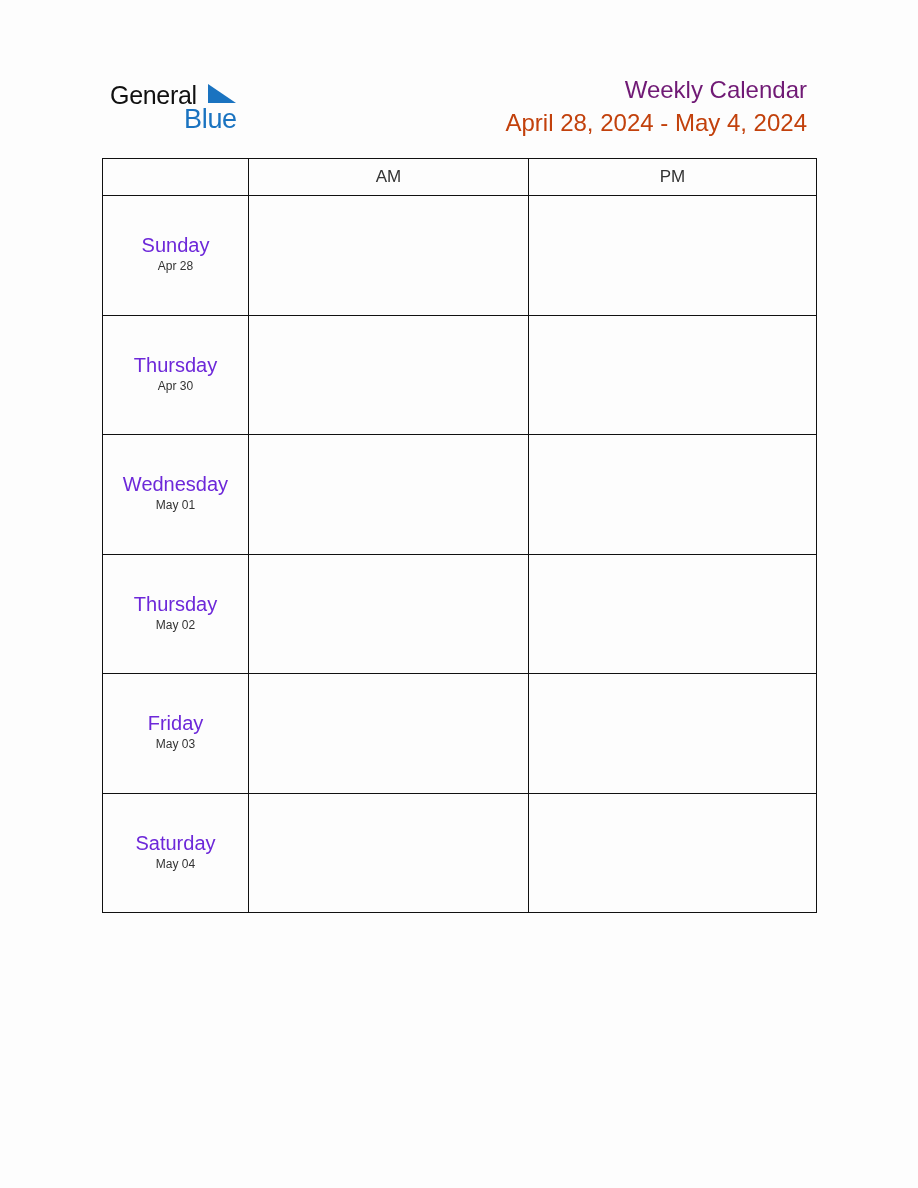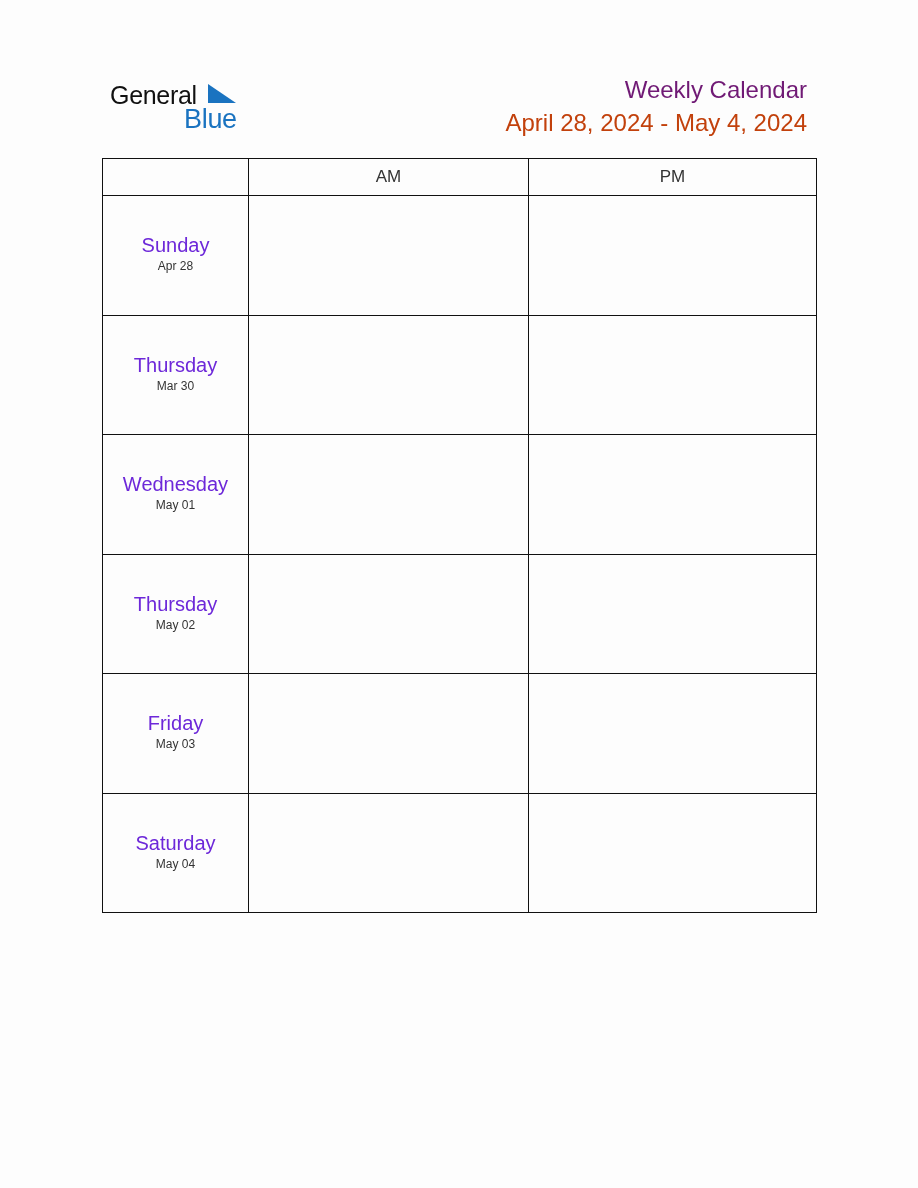--- a/index.html
+++ b/index.html
@@ -55,21 +55,21 @@
     <td class="day">
           <span class="name">Sunday</span>
           <span class="date">Apr 28</span>
         </td>
     <td></td>
     <td></td>
   </tr>
   <tr>
     <td class="day">
           <span class="name">Thursday</span>
-          <span class="date">Mar 30</span>
+          <span class="date">Apr 30</span>
         </td>
     <td></td>
     <td></td>
   </tr>
   <tr>
     <td class="day">
           <span class="name">Wednesday</span>
           <span class="date">May 01</span>
         </td>
     <td></td>

